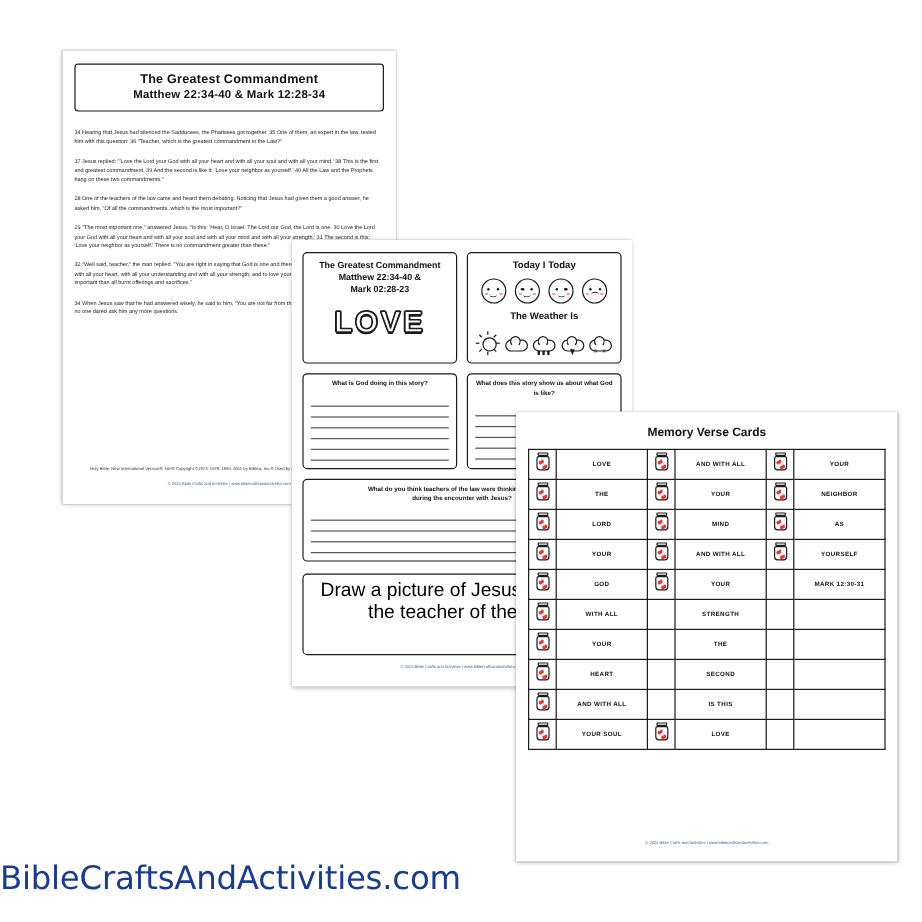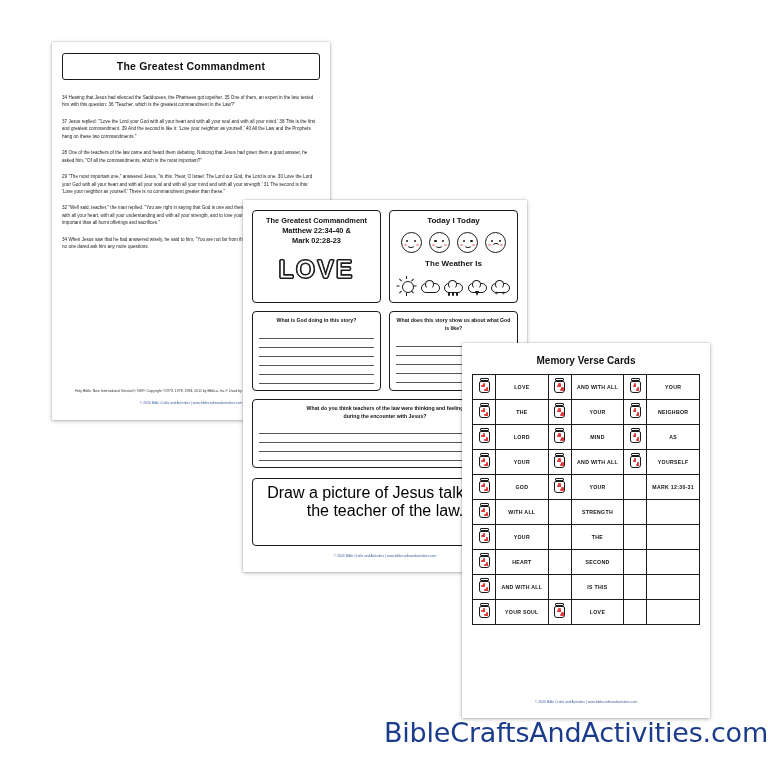--- a/index.html
+++ b/index.html
@@ -212,23 +212,22 @@
     border-radius: 4px;
     box-sizing: border-box;
     padding: 5px 6px;
     text-align: center;
   }
 
   
   #sheet-cards {
     left: 430px;
     top: 343px;
-    width: 248px;
+    width: 318px;
     height: 375px;
-    margin-left: 32px;
   }
   #sheet-cards .pad {
     position: absolute;
     left: 10px; top: 12px; right: 10px; bottom: 10px;
   }
   .cards-title {
     text-align: center;
     font-size: 10px;
     font-weight: bold;
     color: #111;
@@ -295,36 +294,37 @@
     text-align: center;
     font-size: 3.4px;
     color: #3b5f9e;
   }
 
   
   #brand {
     position: absolute;
     left: 0; right: 0;
     bottom: 20px;
-    text-align: right;
+    text-align: left;
     font-size: 27px;
     color: #1b3c8c;
     font-family: "DejaVu Sans", sans-serif;
     letter-spacing: -0.2px;
   }
 </style>
 </head>
 <body>
 
 <div id="stage">
 
   <div class="sheet" id="sheet-lesson">
     <div class="pad">
       <div class="title-box">
         <div class="l1">The Greatest Commandment</div>
+        <div class="l2">Matthew 22:34-40 &amp; Mark 12:28-34</div>
       </div>
       <div class="body-text">
         <p>34 Hearing that Jesus had silenced the Sadducees, the Pharisees got together. 35 One of them, an expert in the law, tested him with this question: 36 "Teacher, which is the greatest commandment in the Law?"</p>
         <p>37 Jesus replied: "'Love the Lord your God with all your heart and with all your soul and with all your mind.' 38 This is the first and greatest commandment. 39 And the second is like it: 'Love your neighbor as yourself.' 40 All the Law and the Prophets hang on these two commandments."</p>
         <p>28 One of the teachers of the law came and heard them debating. Noticing that Jesus had given them a good answer, he asked him, "Of all the commandments, which is the most important?"</p>
         <p>29 "The most important one," answered Jesus, "is this: 'Hear, O Israel: The Lord our God, the Lord is one. 30 Love the Lord your God with all your heart and with all your soul and with all your mind and with all your strength.' 31 The second is this: 'Love your neighbor as yourself.' There is no commandment greater than these."</p>
         <p>32 "Well said, teacher," the man replied. "You are right in saying that God is one and there is no other but him. 33 To love him with all your heart, with all your understanding and with all your strength, and to love your neighbor as yourself is more important than all burnt offerings and sacrifices."</p>
         <p>34 When Jesus saw that he had answered wisely, he said to him, "You are not far from the kingdom of God." And from then on no one dared ask him any more questions.</p>
       </div>
       <div class="fineprint">Holy Bible, New International Version®, NIV® Copyright ©1973, 1978, 1984, 2011 by Biblica, Inc.® Used by permission. All rights reserved worldwide.</div>

